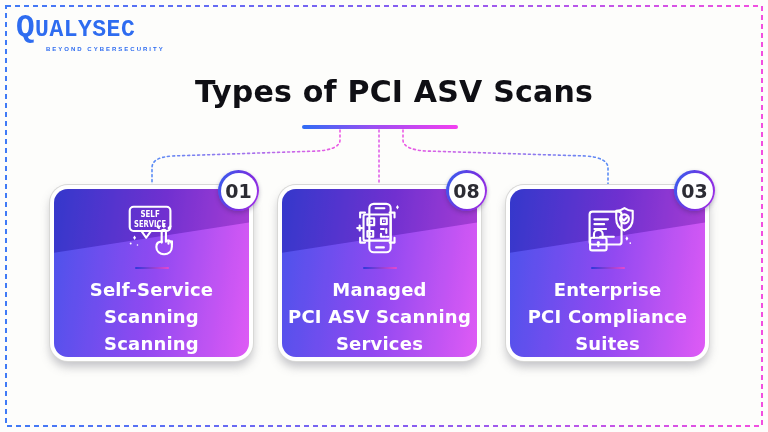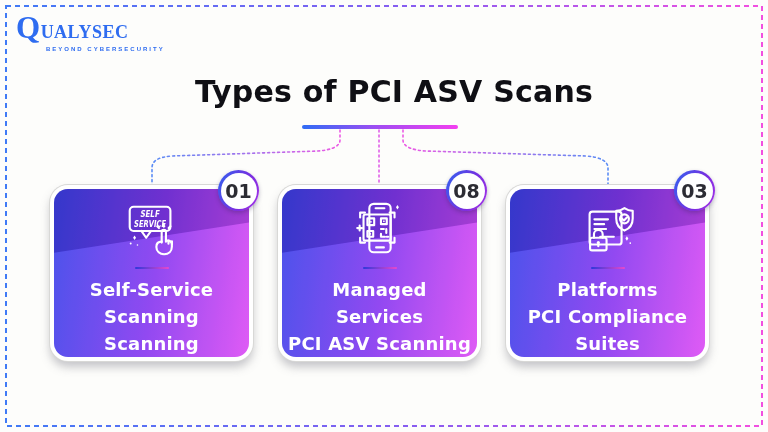--- a/index.html
+++ b/index.html
@@ -7,22 +7,22 @@
     width:768px;height:432px;position:relative;overflow:hidden;
     background:#fdfdfb;
     font-family:"DejaVu Sans","Liberation Sans",sans-serif;
   }
   
   #decor{position:absolute;inset:0;width:768px;height:432px;pointer-events:none;}
 
   
   .logo{position:absolute;left:16px;top:12px;}
   .brand{
-    display:block;font-family:Liberation Serif, serif;font-weight:bold;
-    font-size:18px;letter-spacing:.5px;color:#2e6cf0;line-height:1;
+    display:block;font-family:Liberation Mono, monospace;font-weight:bold;
+    font-size:23px;letter-spacing:.5px;color:#2e6cf0;line-height:1;
   }
   .brand::first-letter{font-size:31px;}
   .tagline{
     display:block;font-family:"Liberation Sans",sans-serif;font-weight:bold;
     font-size:6px;letter-spacing:2px;color:#2e6cf0;margin:3px 0 0 30px;
   }
 
   
   .title-wrap{position:absolute;left:10px;top:74px;width:768px;text-align:center;}
   .title{
@@ -61,21 +61,21 @@
     position:absolute;top:-15px;right:-6px;width:41px;height:41px;border-radius:50%;
     background:linear-gradient(115deg,#2f63f0 0%,#7a2de0 60%,#a832e8 100%);
     padding:2.5px;box-sizing:border-box;z-index:3;
     box-shadow:0 2px 4px rgba(40,30,80,.3);
   }
   .badge-inner{
     width:100%;height:100%;border-radius:50%;background:#ffffff;
     display:flex;align-items:center;justify-content:center;
     font-size:19px;font-weight:600;color:#2c2c34;font-family:"DejaVu Sans",sans-serif;
   }
-  .icon-wrap{height:66px;display:flex;align-items:center;justify-content:center;z-index:2;font-style:italic;}
+  .icon-wrap{height:66px;display:flex;align-items:center;justify-content:center;z-index:2;}
   .divider{
     width:34px;height:3px;border-radius:2px;margin:6px auto 7px;z-index:2;opacity:.9;
     background:linear-gradient(90deg,#2436d8,#f048c8);
   }
   .card-text{z-index:2;text-align:center;color:#fff;font-weight:600;
     font-size:18px;line-height:1.5;letter-spacing:.2px;}
 </style>
 </head>
 <body>
 
@@ -163,22 +163,22 @@
           <rect x="21.2" y="35.2" width="1.6" height="1.6" fill="#ffffff" stroke="none"></rect>
           <path d="M33 31 h3 M38.5 31 v4 M33 36 v3 h4 M39 39 h1.5"></path>
           <path d="M11.5 19 v-5 h5 M42 14 h5 v5 M11.5 40 v5 h5 M47 40 v5 h-5"></path>
           <path d="M50 6.2 l1.5 2.3 -1.5 2.3 -1.5 -2.3 z" fill="#ffffff" stroke="none"></path>
           <path d="M8.5 30 h5 M11 27.5 v5"></path>
         </svg>
       </div>
       <div class="divider"></div>
       <div class="card-text">
         <div>Managed</div>
+        <div>PCI ASV Scanning</div>
         <div>Services</div>
-        <div>PCI ASV Scanning</div>
       </div>
     </div>
   </div>
 
   <div class="card">
     <div class="badge">
       <div class="badge-inner">03</div>
     </div>
     <div class="card-bg">
       <div class="icon-wrap">
@@ -191,20 +191,20 @@
           <path d="M17.5 40 v-3.5 a4.5 4.5 0 0 1 9 0 V40"></path>
           <rect x="13.5" y="40" width="17" height="13" rx="2"></rect>
           <circle cx="22" cy="45" r="1.6" fill="#ffffff" stroke="none"></circle>
           <path d="M22 46.5 v2.3"></path>
           <path d="M51.5 38.5 l1.5 2.3 -1.5 2.3 -1.5 -2.3 z" fill="#ffffff" stroke="none"></path>
           <circle cx="55" cy="45.5" r="0.9" fill="#ffffff" stroke="none"></circle>
         </svg>
       </div>
       <div class="divider"></div>
       <div class="card-text">
-        <div>Platforms</div>
+        <div>Enterprise</div>
         <div>PCI Compliance</div>
         <div>Suites</div>
       </div>
     </div>
   </div>
 
 </div>
 
 </body></html>

